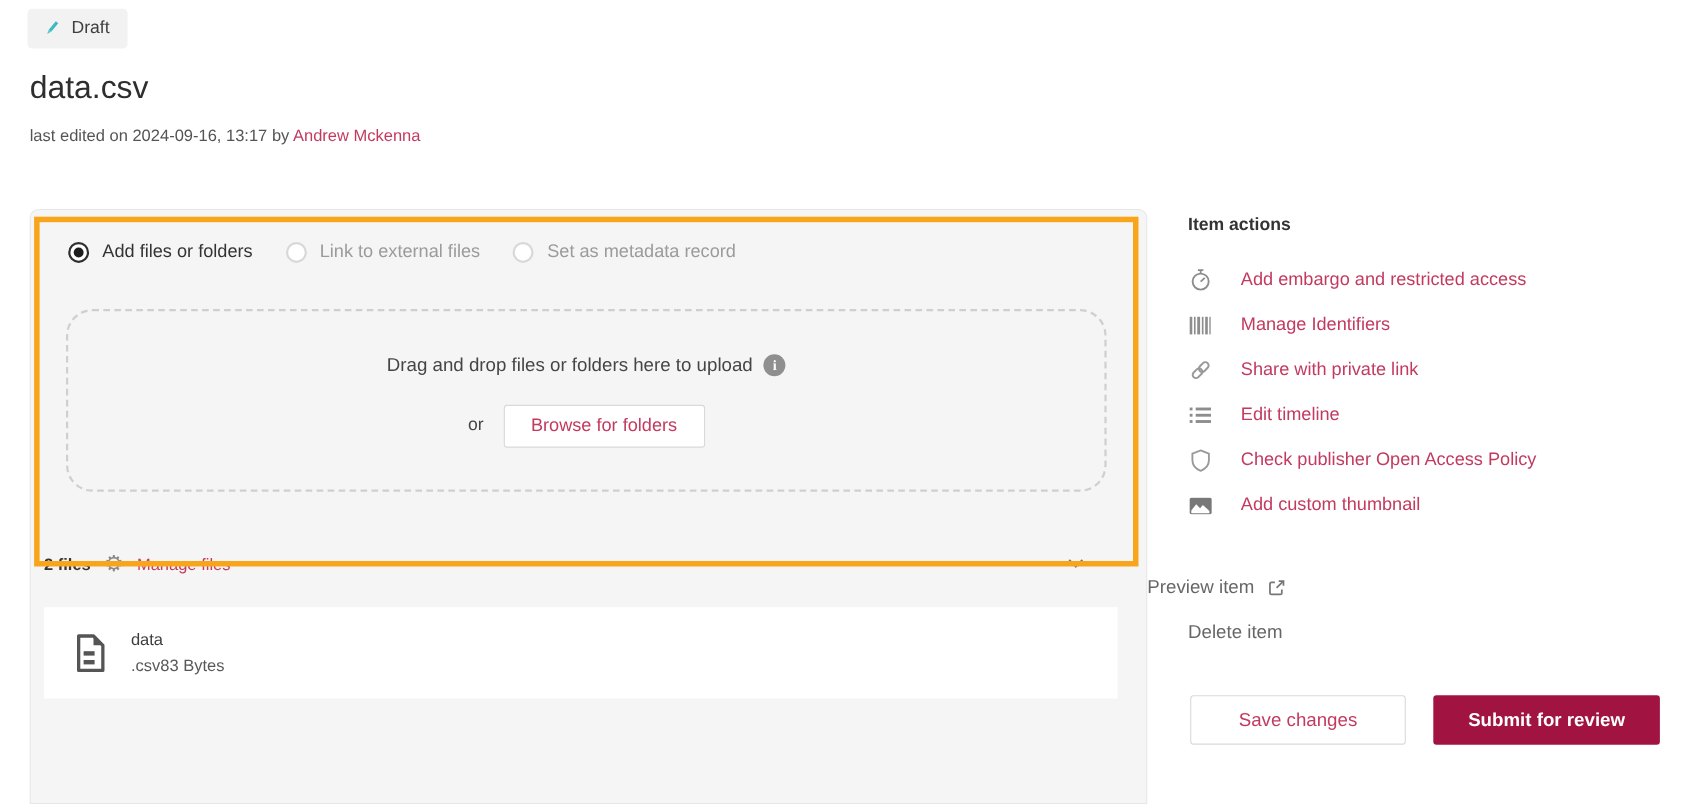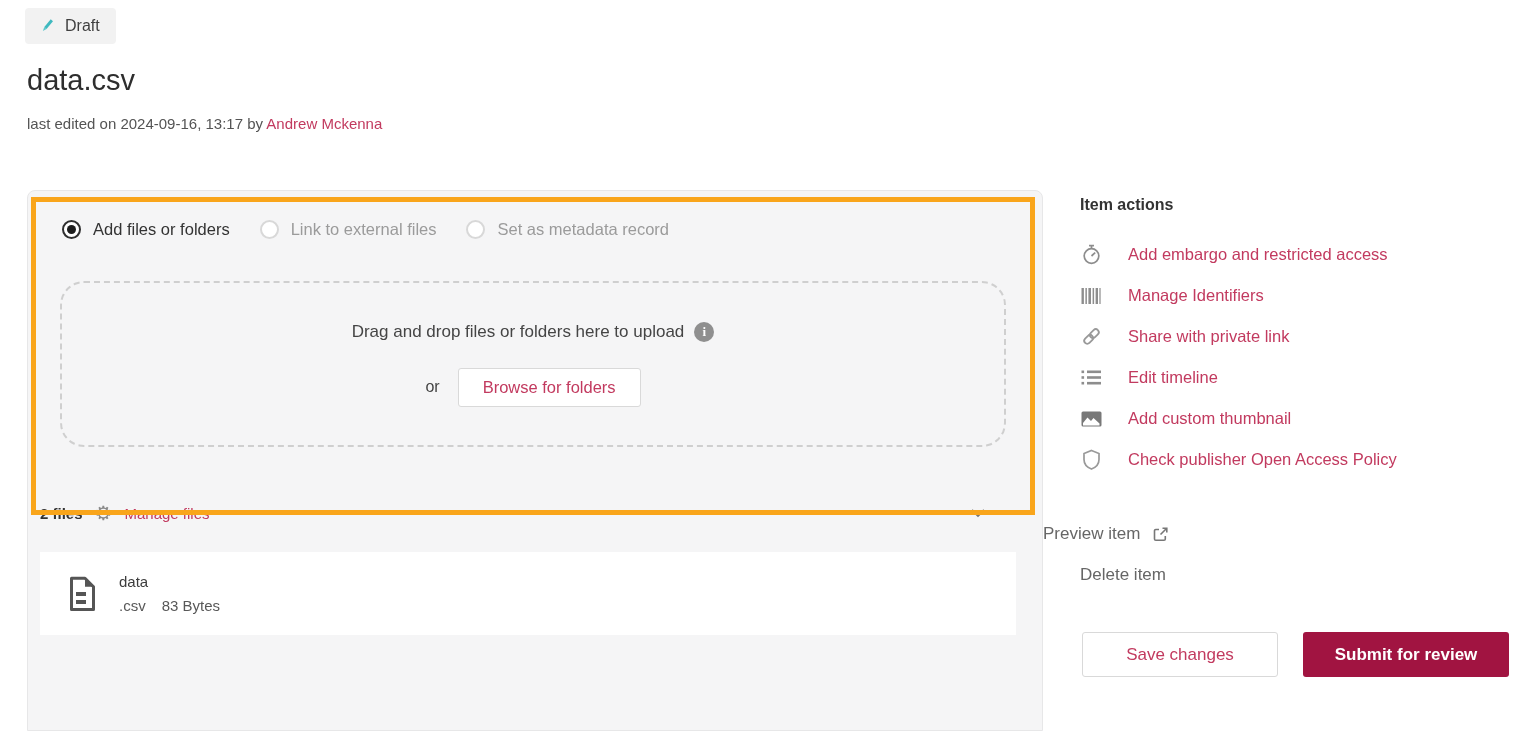--- a/index.html
+++ b/index.html
@@ -55,21 +55,21 @@
   .gear-icon { font-size:20px; color:#8a8a8a; line-height:1; cursor:pointer; }
   .manage-link { font-size:15px; color:#c23a5f; text-decoration:none; cursor:pointer; }
   .files-chevron { margin-left:auto; margin-right:30px; cursor:pointer; }
 
   
   .file-row { position:absolute; left:40px; width:976px; background:#fff;
     display:flex; align-items:center; gap:22px; padding-left:28px; }
   .file-row.r1 { top:552px; height:83px; }
   .file-row.r2 { top:637px; height:85px; }
   .file-text .fname { font-size:15px; color:#3c3c3c; margin-bottom:7px; }
-  .file-meta { font-size:15px; color:#585858; display:flex; gap:16px; }
+  .file-meta { font-size:15px; color:#585858; display:flex; gap:0; }
 
   
   .sidebar { position:absolute; left:1080px; top:196px; width:440px; }
   .sidebar-title { font-size:16px; font-weight:bold; color:#333; margin-bottom:20px; }
   .action-link { display:flex; align-items:center; gap:26px; height:41px; cursor:pointer; }
   .action-link .icon-cell { width:22px; display:flex; justify-content:center; flex:0 0 auto; }
   .action-link .alabel { font-size:16.5px; color:#c23a5f; }
   .preview-row { position:absolute; left:1043px; top:524px; display:flex; align-items:center; gap:12px;
     font-size:17px; color:#666; cursor:pointer; }
   .delete-row { position:absolute; left:1080px; top:565px; font-size:17px; color:#666; cursor:pointer; }
@@ -207,35 +207,35 @@
             <rect x="6" y="7.2" width="14" height="2.6"></rect>
           <rect x="0.5" y="12.9" width="2.6" height="2.6"></rect>
             <rect x="6" y="12.9" width="14" height="2.6"></rect>
         </svg>
       </span>
       <span class="alabel">Edit timeline</span>
     </div>
 
     <div class="action-link">
       <span class="icon-cell">
+        <svg width="19" height="21" viewBox="0 0 19 21" fill="none" stroke="#999" stroke-width="1.7">
+          <path d="M9.5 1.5 l7.5 3 v6 c0 5-3.5 8-7.5 9.5 c-4-1.5-7.5-4.5-7.5-9.5 v-6 z"></path>
+        </svg>
+      </span>
+      <span class="alabel">Check publisher Open Access Policy</span>
+    </div>
+
+    <div class="action-link">
+      <span class="icon-cell">
         <svg width="21" height="16" viewBox="0 0 21 16">
           <rect x="0.5" y="0.5" width="20" height="15" rx="1.5" fill="#787878"></rect>
           <path d="M2 12 l4.5-5.5 3.5 3.5 2.5-3 6 5.5 v2 h-16.5 z" fill="#fff"></path>
         </svg>
       </span>
       <span class="alabel">Add custom thumbnail</span>
-    </div>
-
-    <div class="action-link">
-      <span class="icon-cell">
-        <svg width="19" height="21" viewBox="0 0 19 21" fill="none" stroke="#999" stroke-width="1.7">
-          <path d="M9.5 1.5 l7.5 3 v6 c0 5-3.5 8-7.5 9.5 c-4-1.5-7.5-4.5-7.5-9.5 v-6 z"></path>
-        </svg>
-      </span>
-      <span class="alabel">Check publisher Open Access Policy</span>
     </div>
   </div>
 
   <div class="preview-row">
     <span>Preview item</span>
     <svg width="17" height="17" viewBox="0 0 17 17" fill="none" stroke="#777" stroke-width="1.6">
       <path d="M7 3.5 H3.8 a1.3 1.3 0 0 0 -1.3 1.3 V13 a1.3 1.3 0 0 0 1.3 1.3 H12 a1.3 1.3 0 0 0 1.3 -1.3 V10"></path>
       <path d="M8.5 8.5 L14.5 2.5"></path>
       <path d="M10.5 2.2 h4.3 v4.3"></path>
     </svg>

